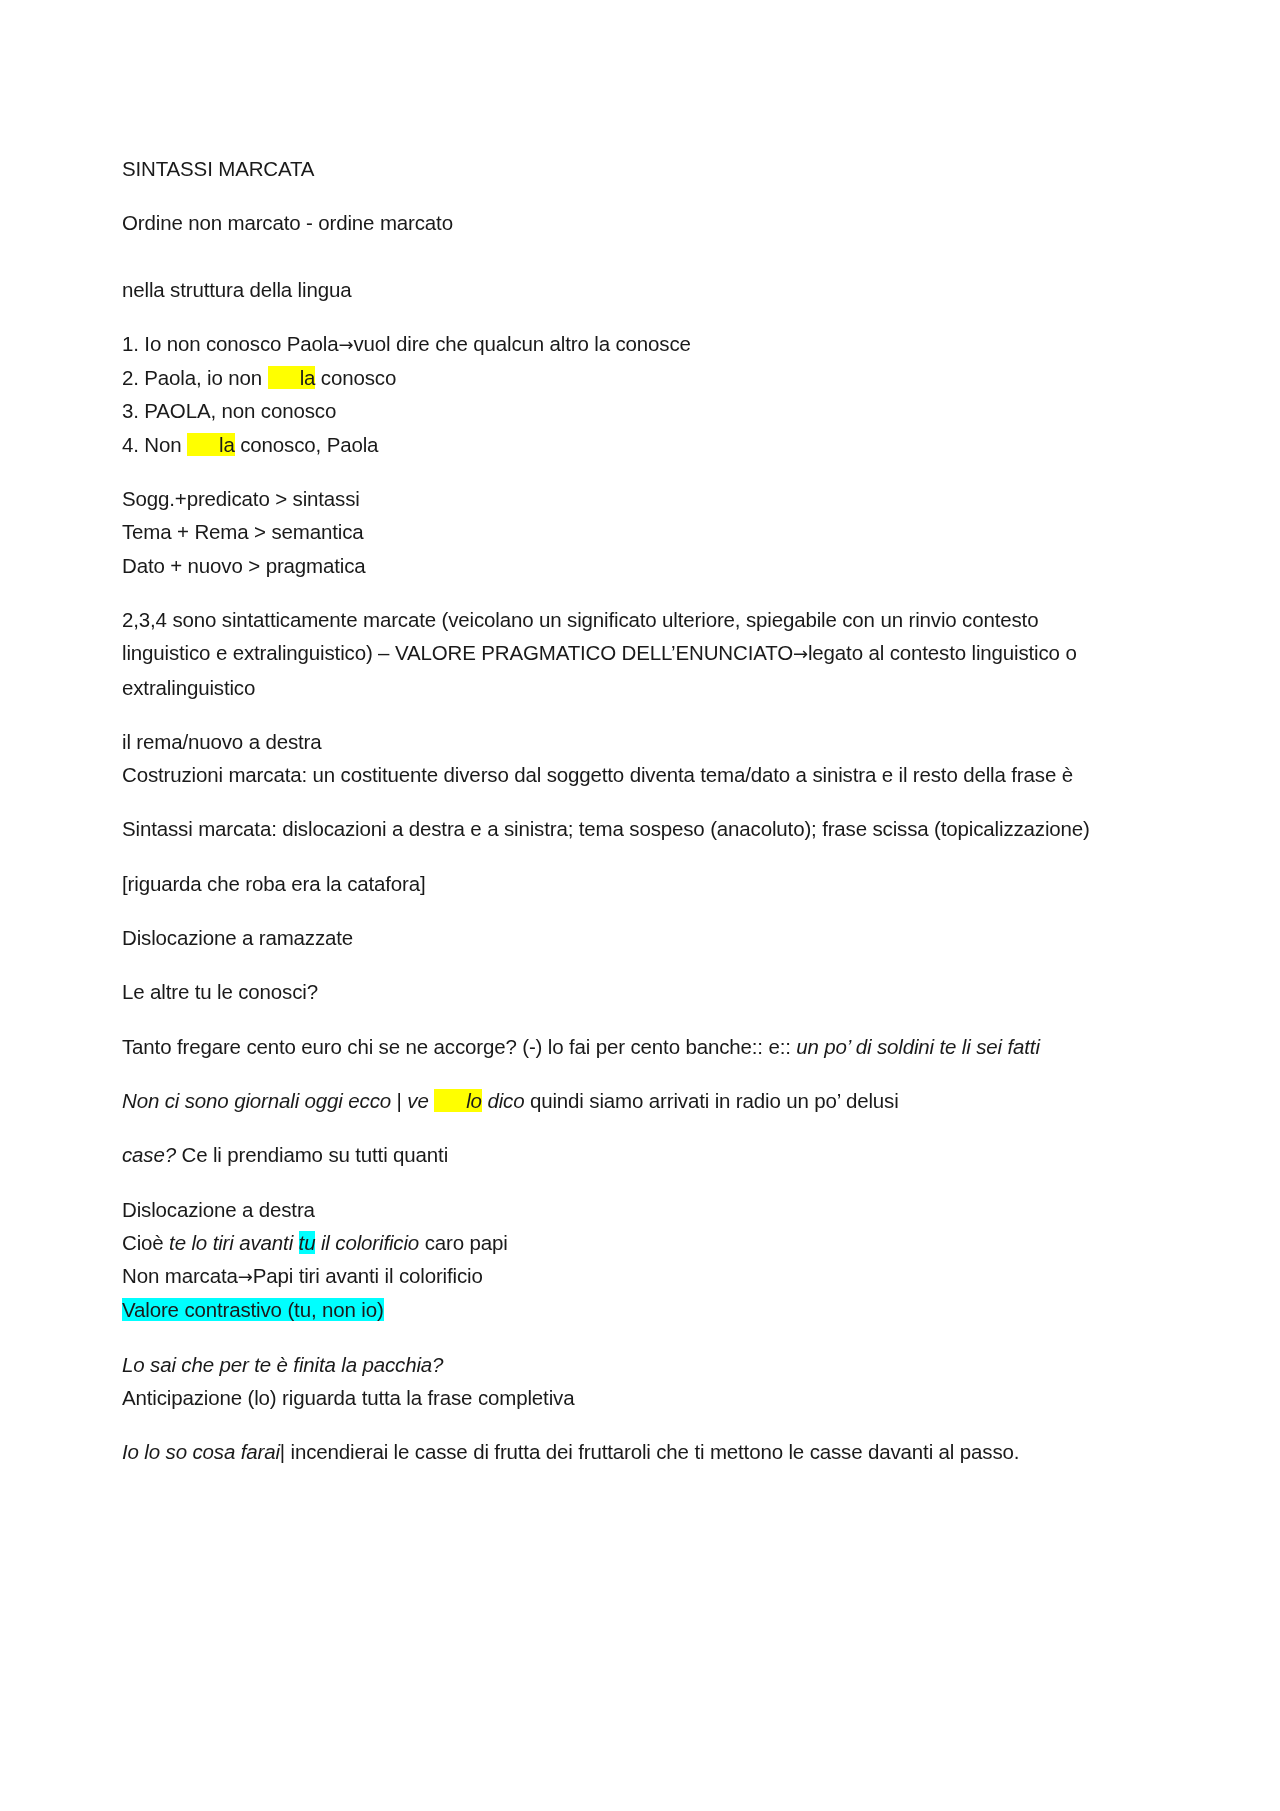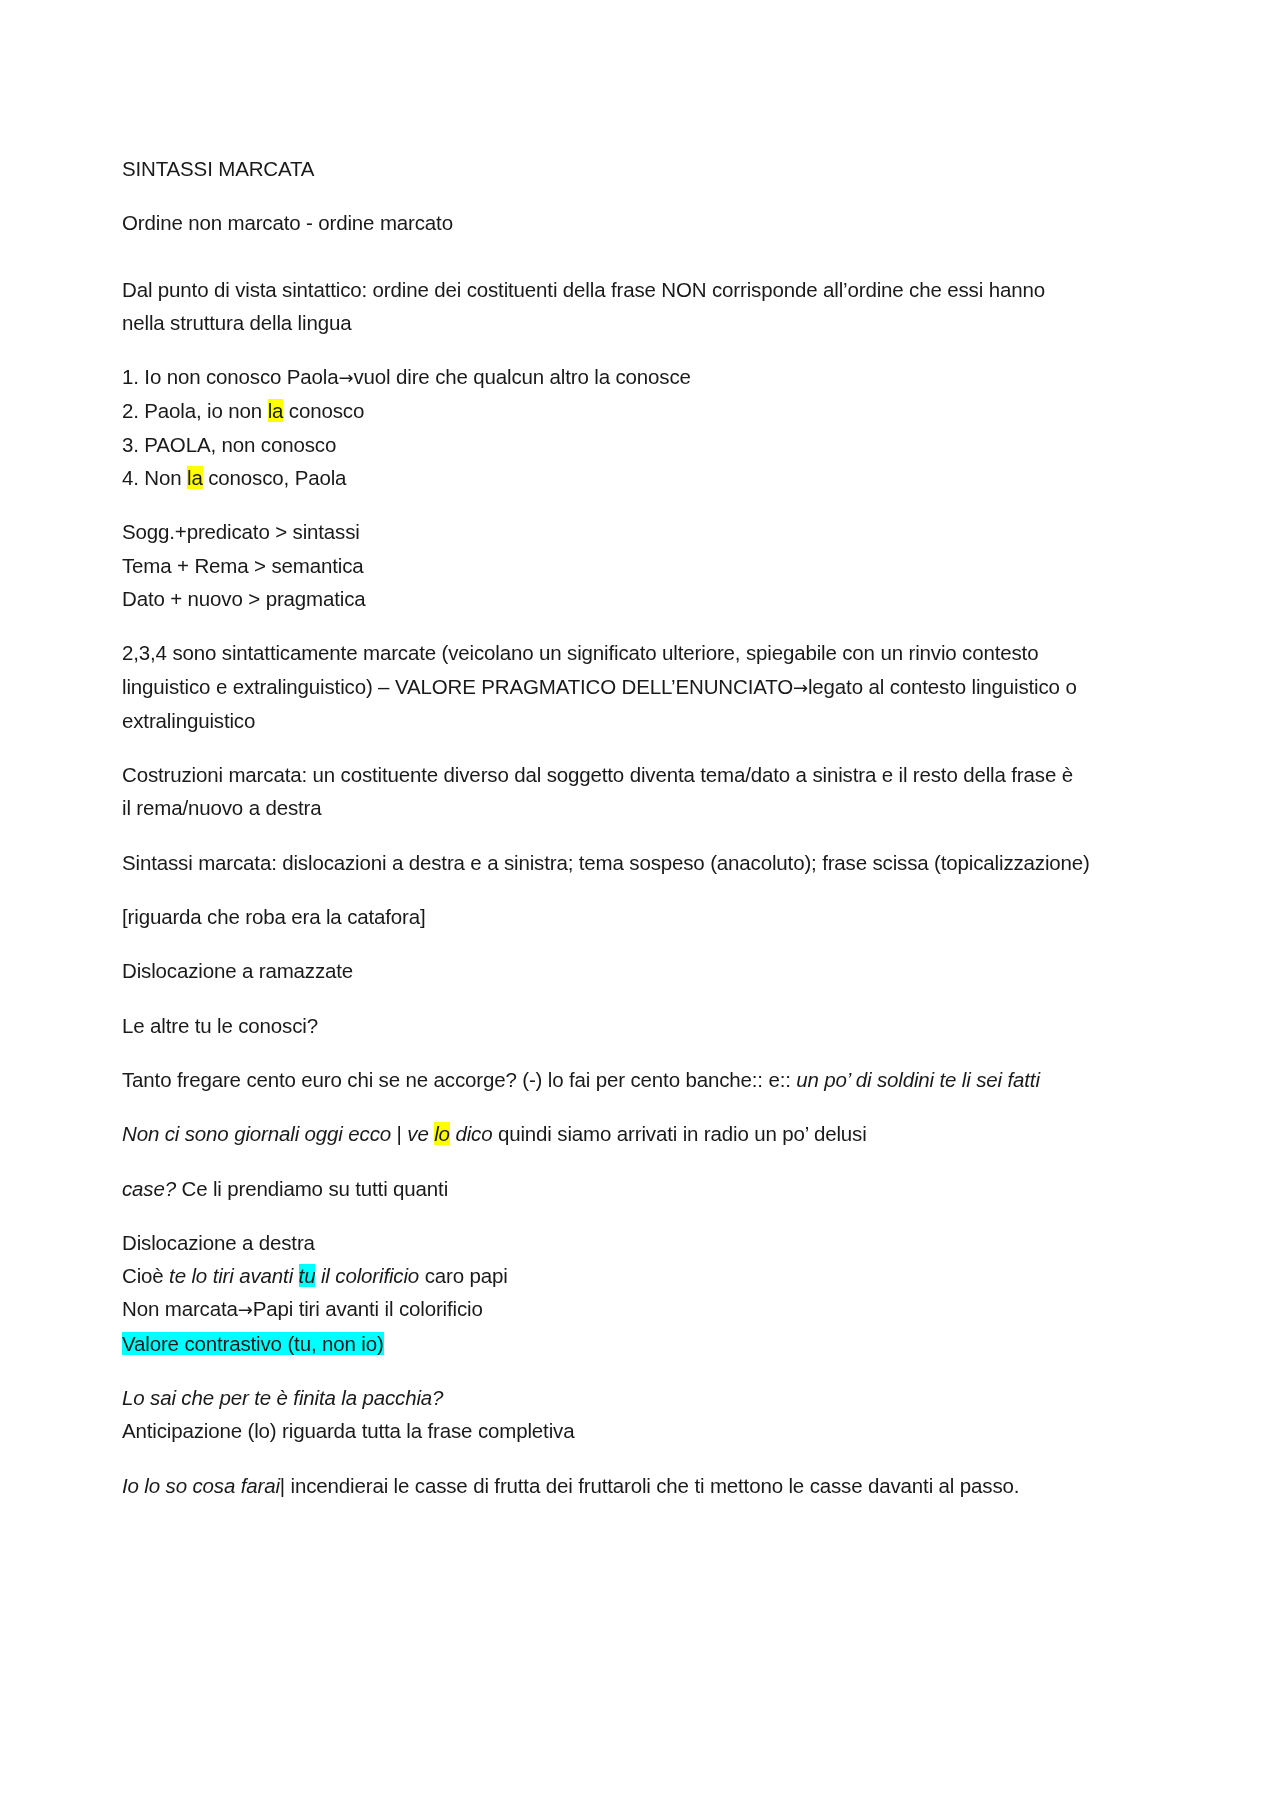--- a/index.html
+++ b/index.html
@@ -36,40 +36,39 @@
     margin: 0 0 21px 0;
     padding: 0;
   }
   .content p.gap-big {
     margin-bottom: 33px;
   }
   .line {
     display: block;
   }
   .it { font-style: italic; }
-  .hl-yellow { background: #FFFF00; }
+  .hl-yellow { background: #FFFF00; padding-left: 32px; }
   .hl-cyan { background: #00FFFF; }
   .arrow { font-family: "DejaVu Sans", sans-serif; font-size: 18px; }
 </style>
 </head>
 <body>
 
 <div class="page">
   <div class="content">
 
     <p>
       <span>SINTASSI MARCATA</span>
     </p>
 
     <p class="gap-big">
       <span>Ordine non marcato - ordine marcato</span>
     </p>
 
     <p>
-      <span class="line">Dal punto di vista sintattico: ordine dei costituenti della frase NON corrisponde all’ordine che essi hanno</span>
       <span class="line">nella struttura della lingua</span>
     </p>
 
     <p>
       <span class="line"><span>1. Io non conosco Paola</span><span class="arrow">→</span><span>vuol dire che qualcun altro la conosce</span></span>
       <span class="line"><span>2. Paola, io non </span><span class="hl-yellow">la</span><span> conosco</span></span>
       <span class="line">3. PAOLA, non conosco</span>
       <span class="line"><span>4. Non </span><span class="hl-yellow">la</span><span> conosco, Paola</span></span>
     </p>
 
@@ -79,22 +78,22 @@
       <span class="line">Dato + nuovo &gt; pragmatica</span>
     </p>
 
     <p>
       <span class="line">2,3,4 sono sintatticamente marcate (veicolano un significato ulteriore, spiegabile con un rinvio contesto</span>
       <span class="line"><span>linguistico e extralinguistico) – VALORE PRAGMATICO DELL’ENUNCIATO</span><span class="arrow">→</span><span>legato al contesto linguistico o</span></span>
       <span class="line">extralinguistico</span>
     </p>
 
     <p>
+      <span class="line">il rema/nuovo a destra</span>
       <span class="line">Costruzioni marcata: un costituente diverso dal soggetto diventa tema/dato a sinistra e il resto della frase è</span>
-      <span class="line">il rema/nuovo a destra</span>
     </p>
 
     <p>
       <span>Sintassi marcata: dislocazioni a destra e a sinistra; tema sospeso (anacoluto); frase scissa (topicalizzazione)</span>
     </p>
 
     <p>
       <span>[riguarda che roba era la catafora]</span>
     </p>
 

